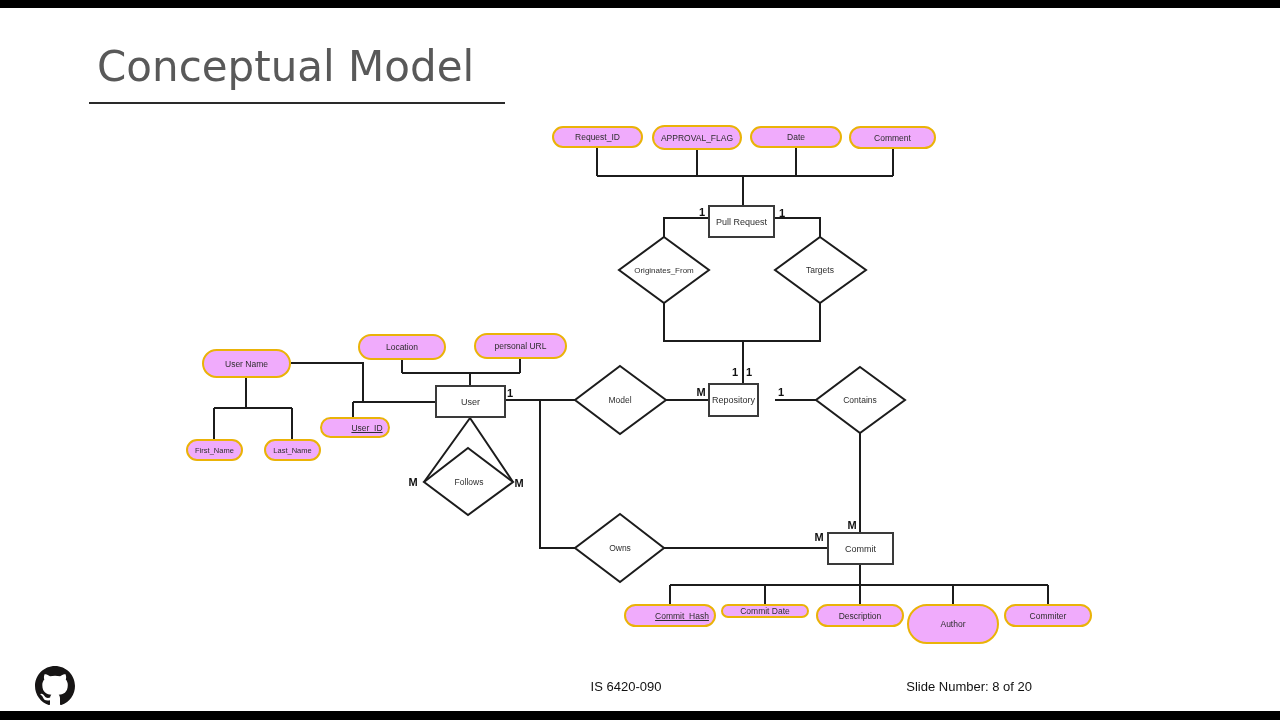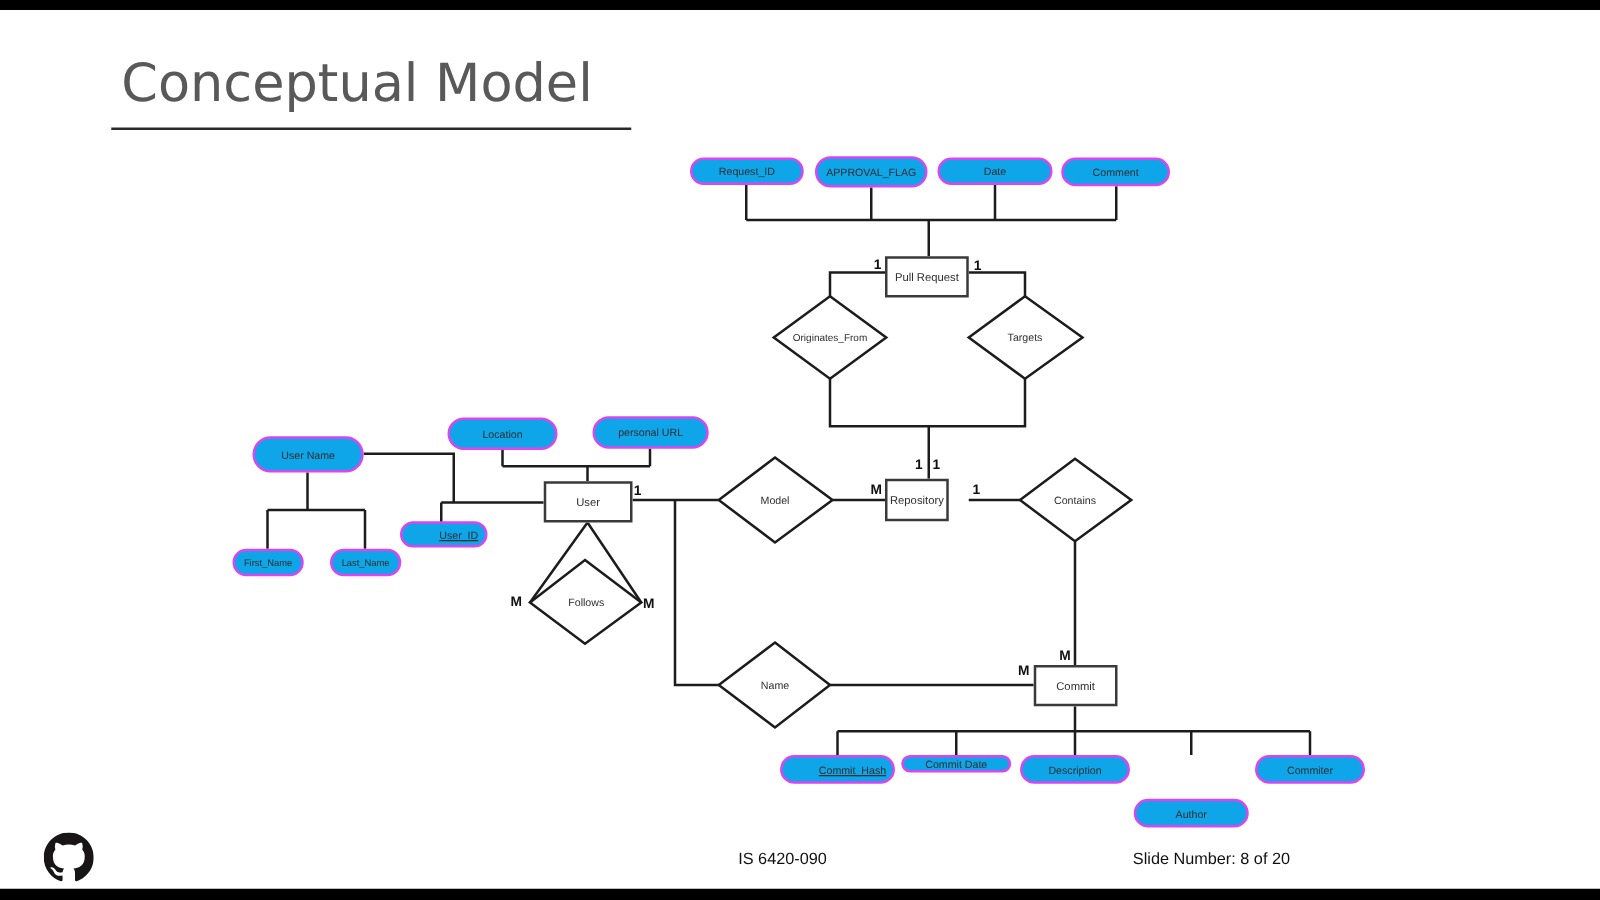--- a/index.html
+++ b/index.html
@@ -8,21 +8,21 @@
   .bar { position:absolute; left:0; width:1280px; background:#000; }
   .bar.top { top:0; height:8px; }
   .bar.bottom { bottom:0; height:9px; }
   .title { position:absolute; left:97px; top:42px; margin:0; font-size:42px; font-weight:400;
            color:#595959; font-family:"DejaVu Sans", sans-serif; letter-spacing:0; }
   .title-underline { position:absolute; left:89px; top:102px; width:416px; height:2px; background:#2a2a2a; }
   svg.wires { position:absolute; left:0; top:0; width:1280px; height:720px; }
   .ent { position:absolute; box-sizing:border-box; background:#fff; border:2px solid #3a3a3a;
          display:flex; align-items:center; justify-content:center; font-size:9px; color:#2e2e2e;
          white-space:nowrap; z-index:3; }
-  .pill { position:absolute; box-sizing:border-box; background:#0ea5e9; border:2px solid #d946ef;
+  .pill { position:absolute; box-sizing:border-box; background:#f0abfc; border:2px solid #eab308;
           border-radius:999px; display:flex; align-items:center; justify-content:center;
           font-size:8.5px; color:#2e2e2e; white-space:nowrap; z-index:3; }
   .pill.small { font-size:7.5px; }
   .pill.key { text-decoration:underline;padding-left:24px; }
   .rel-label { position:absolute; transform:translate(-50%,-50%); font-size:8.5px; color:#2e2e2e;
                white-space:nowrap; z-index:4; }
   .card { position:absolute; transform:translate(-50%,-50%); font-size:11px; font-weight:bold;
           color:#111; z-index:4; }
   .footer-text { position:absolute; font-size:13px; color:#111; white-space:nowrap; }
   .footer-course { left:560px; top:679px; width:132px; text-align:center; }
@@ -83,29 +83,29 @@
   <div class="pill" style="left:202px;top:349px;width:89px;height:29px;">User Name</div>
   <div class="pill" style="left:358px;top:334px;width:88px;height:26px;">Location</div>
   <div class="pill" style="left:474px;top:333px;width:93px;height:26px;">personal URL</div>
   <div class="pill key" style="left:320px;top:417px;width:70px;height:21px;">User_ID</div>
   <div class="pill small" style="left:186px;top:439px;width:57px;height:22px;text-align:right;">First_Name</div>
   <div class="pill small" style="left:264px;top:439px;width:57px;height:22px;">Last_Name</div>
 
   <div class="pill key" style="left:624px;top:604px;width:92px;height:23px;">Commit_Hash</div>
   <div class="pill" style="left:721px;top:604px;width:88px;height:14px;">Commit Date</div>
   <div class="pill" style="left:816px;top:604px;width:88px;height:23px;">Description</div>
-  <div class="pill" style="left:907px;top:604px;width:92px;height:23px;margin-top:35px;">Author</div>
+  <div class="pill" style="left:907px;top:604px;width:92px;height:40px;">Author</div>
   <div class="pill" style="left:1004px;top:604px;width:88px;height:23px;">Commiter</div>
 
   <div class="rel-label" style="left:664px;top:270px;font-size:8px;">Originates_From</div>
   <div class="rel-label" style="left:820px;top:270px;">Targets</div>
   <div class="rel-label" style="left:620px;top:400px;">Model</div>
   <div class="rel-label" style="left:860px;top:400px;">Contains</div>
   <div class="rel-label" style="left:469px;top:482px;">Follows</div>
-  <div class="rel-label" style="left:620px;top:548px;">Name</div>
+  <div class="rel-label" style="left:620px;top:548px;">Owns</div>
 
   <div class="card" style="left:702px;top:212px;">1</div>
   <div class="card" style="left:782px;top:213px;">1</div>
   <div class="card" style="left:735px;top:372px;">1</div>
   <div class="card" style="left:749px;top:372px;">1</div>
   <div class="card" style="left:701px;top:392px;">M</div>
   <div class="card" style="left:781px;top:392px;">1</div>
   <div class="card" style="left:510px;top:393px;">1</div>
   <div class="card" style="left:413px;top:482px;">M</div>
   <div class="card" style="left:519px;top:483px;">M</div>

